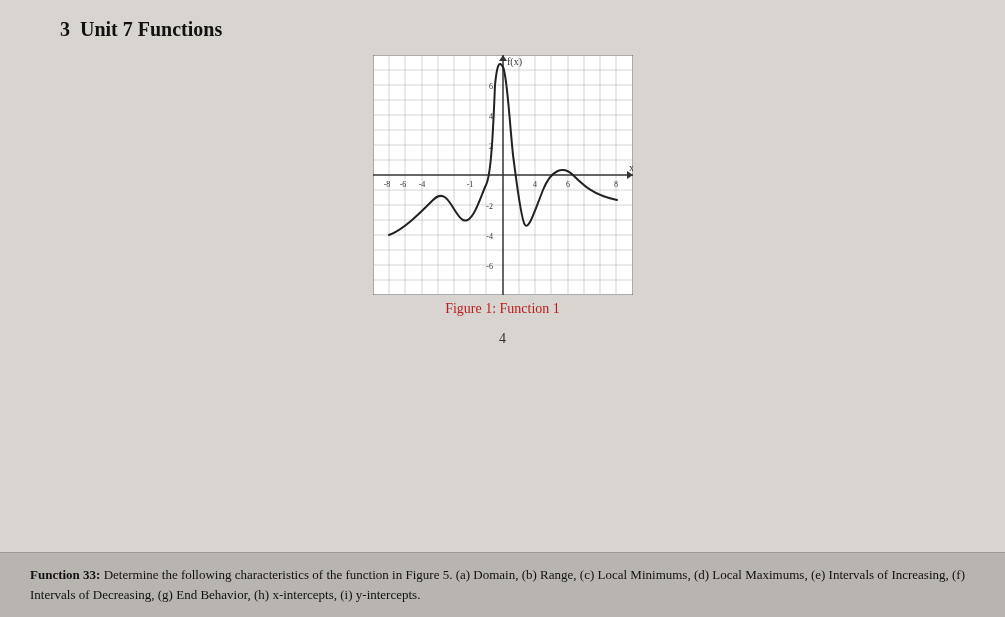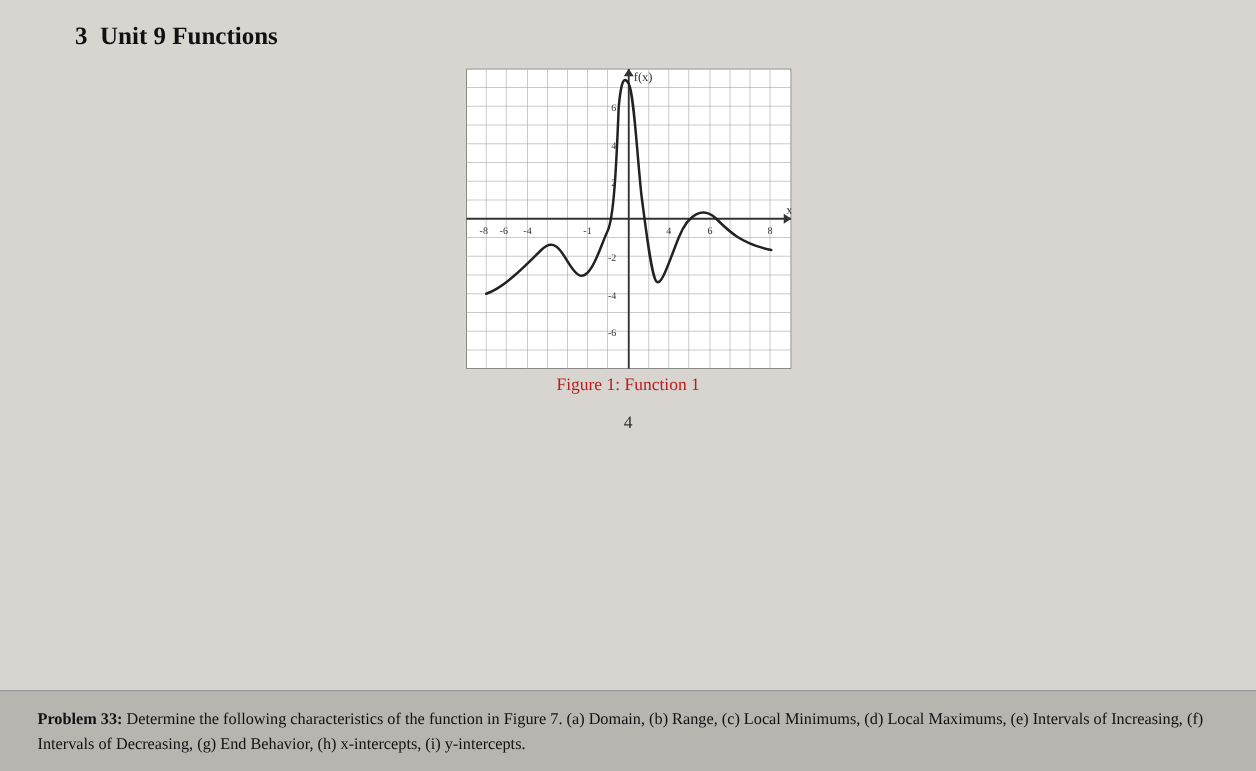--- a/index.html
+++ b/index.html
@@ -80,21 +80,21 @@
     .problem-text strong {
       font-weight: bold;
     }
   </style>
 </head>
 <body>
 
 <div class="main-content">
 
   <div class="page-header">
-    <span>3</span>&nbsp;&nbsp;<span>Unit 9 Functions</span>
+    <span>3</span>&nbsp;&nbsp;<span>Unit 7 Functions</span>
   </div>
 
   <div class="figure-container">
 
     <div class="graph-wrapper">
       
       <svg class="graph-svg" viewBox="0 0 260 240" xmlns="http://www.w3.org/2000/svg">
 
         <rect x="0" y="0" width="260" height="240" fill="white" stroke="#555" stroke-width="1"></rect>
 
@@ -180,15 +180,15 @@
     <div class="figure-caption">Figure 1: Function 1</div>
 
   </div>
 
   <div class="page-number">4</div>
 
 </div>
 
 <div class="bottom-bar">
   <p class="problem-text">
-    <strong>Problem 33:</strong><span> Determine the following characteristics of the function in Figure 7. (a) Domain, (b) Range, (c) Local Minimums, (d) Local Maximums, (e) Intervals of Increasing, (f) Intervals of Decreasing, (g) End Behavior, (h) x-intercepts, (i) y-intercepts.</span>
+    <strong>Function 33:</strong><span> Determine the following characteristics of the function in Figure 5. (a) Domain, (b) Range, (c) Local Minimums, (d) Local Maximums, (e) Intervals of Increasing, (f) Intervals of Decreasing, (g) End Behavior, (h) x-intercepts, (i) y-intercepts.</span>
   </p>
 </div>
 
 </body></html>

